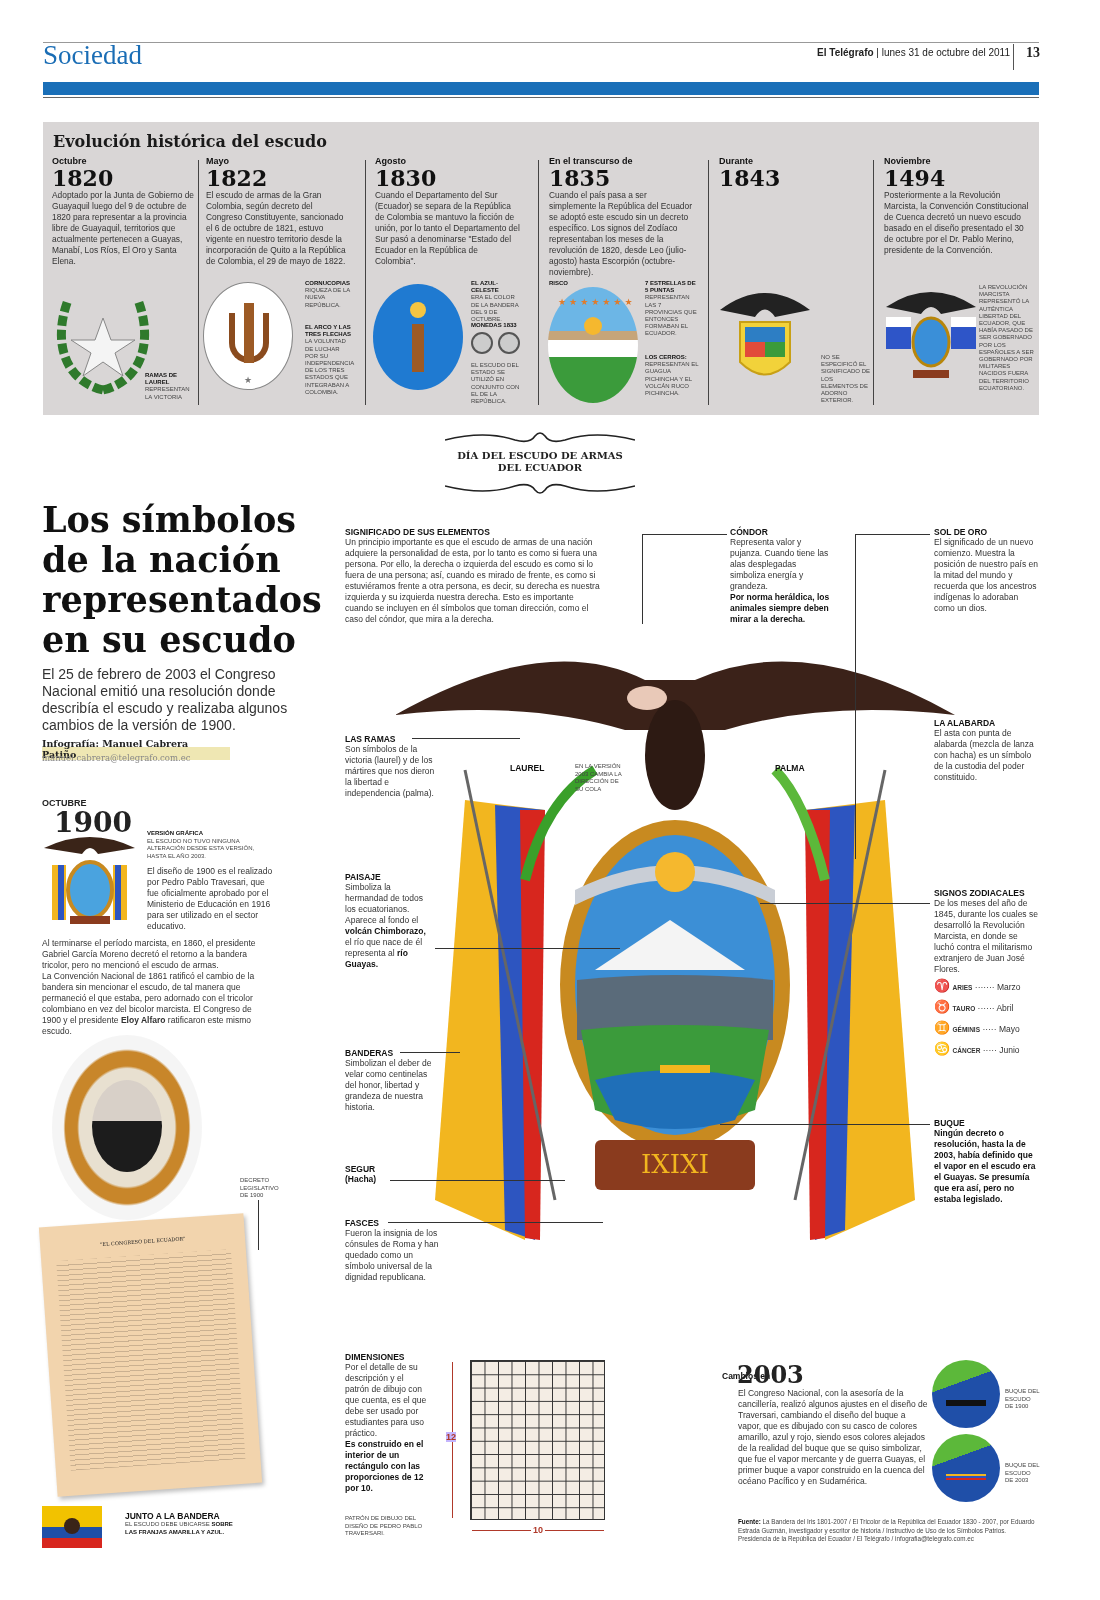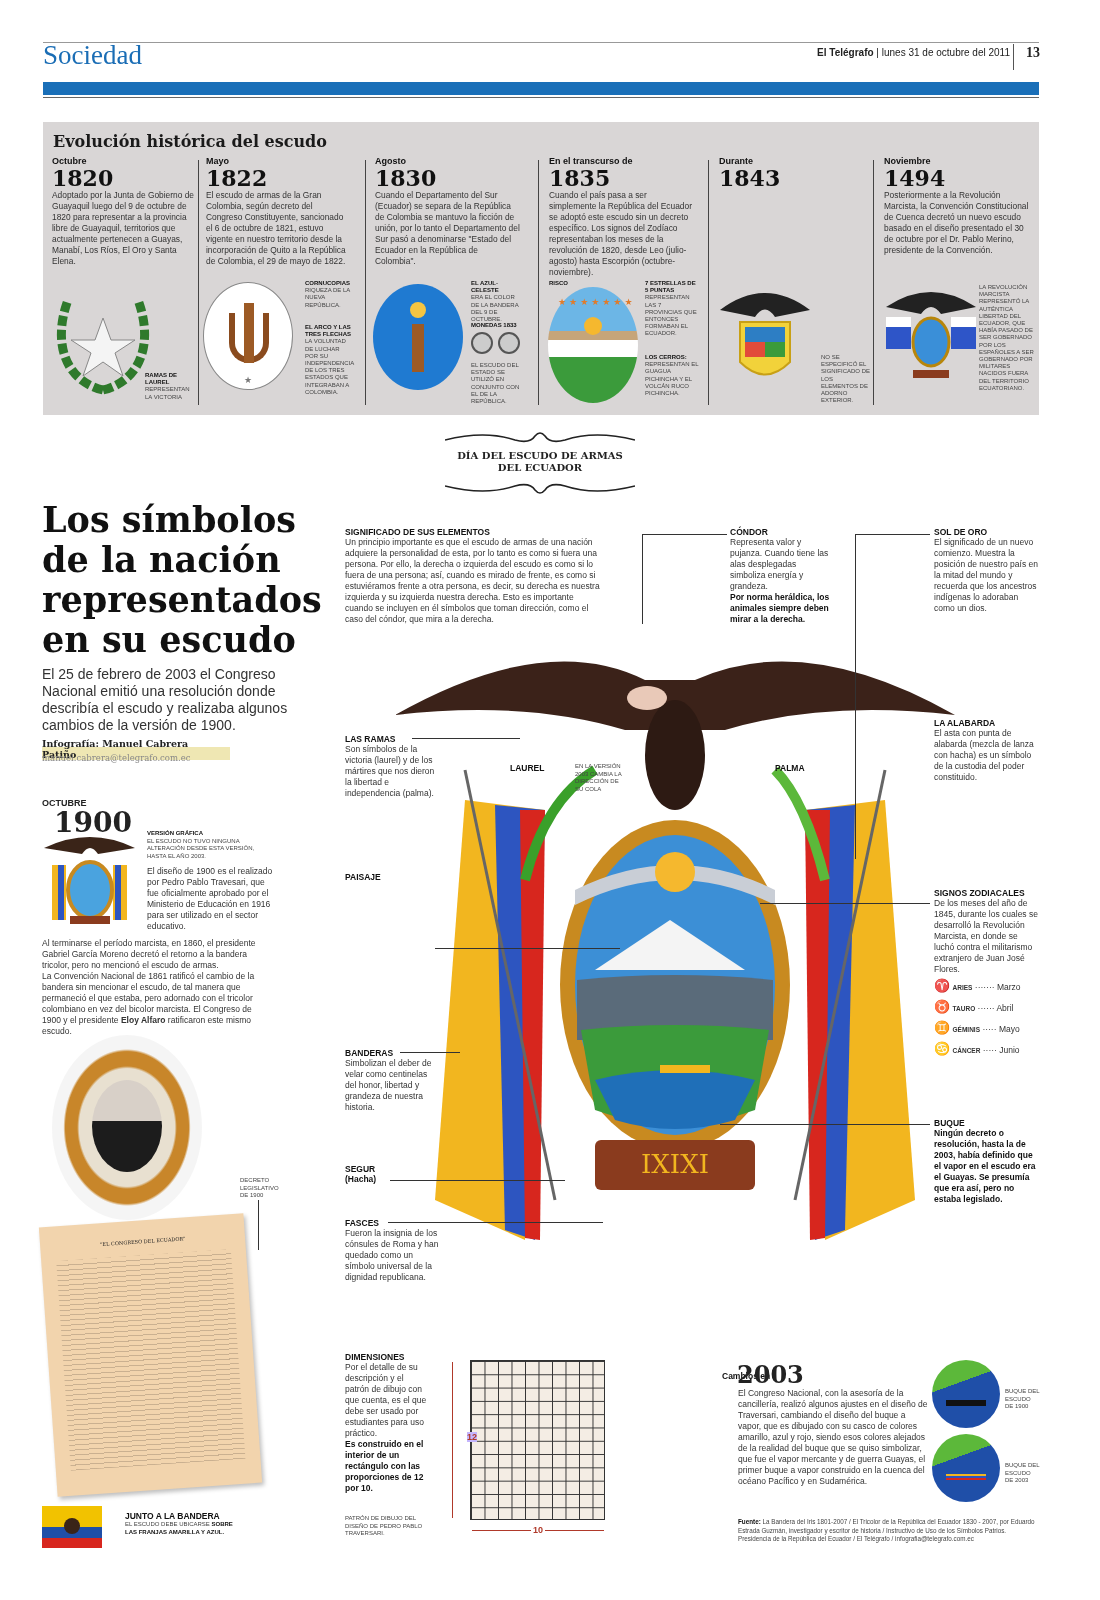--- a/index.html
+++ b/index.html
@@ -271,20 +271,21 @@
   <div class="ann-h">LAS RAMAS</div>
   <div class="ann-t">Son símbolos de la victoria (laurel) y de los mártires que nos dieron la libertad e independencia (palma).</div>
 </div>
 <div class="leader" style="left:412px;top:738px;width:108px;height:1px;"></div>
 <div class="abs ann-h" style="left:510px;top:763px;">LAUREL</div>
 <div class="abs ann-h" style="left:775px;top:763px;">PALMA</div>
 <div class="abs small-caps" style="left:575px;top:763px;width:50px;">EN LA VERSIÓN 2003 CAMBIA LA DIRECCIÓN DE SU COLA</div>
 
 <div class="abs" style="left:345px;top:872px;width:85px;">
   <div class="ann-h">PAISAJE</div>
+  <div class="ann-t"><span>Simboliza la hermandad de todos los ecuatorianos. Aparece al fondo el </span><b style="color:#111">volcán Chimborazo,</b><span> el río que nace de él representa al </span><b style="color:#111">río Guayas.</b></div>
 </div>
 <div class="leader" style="left:435px;top:948px;width:185px;height:1px;"></div>
 
 <div class="abs" style="left:934px;top:888px;width:105px;">
   <div class="ann-h">SIGNOS ZODIACALES</div>
   <div class="ann-t">De los meses del año de 1845, durante los cuales se desarrolló la Revolución Marcista, en donde se luchó contra el militarismo extranjero de Juan José Flores.</div>
 </div>
 <div class="leader" style="left:760px;top:903px;width:170px;height:1px;"></div>
 
 <div class="abs" style="left:934px;top:980px;width:110px;">
@@ -319,21 +320,21 @@
 <div class="leader" style="left:720px;top:1124px;width:210px;height:1px;"></div>
 
 <div class="abs" style="left:345px;top:1352px;width:85px;">
   <div class="ann-h">DIMENSIONES</div>
   <div class="ann-t">Por el detalle de su descripción y el patrón de dibujo con que cuenta, es el que debe ser usado por estudiantes para uso práctico.</div>
   <div class="ann-t" style="font-weight:bold;color:#111">Es construido en el interior de un rectángulo con las proporciones de 12 por 10.</div>
 </div>
 <div class="abs small-caps" style="left:345px;top:1515px;width:80px;">PATRÓN DE DIBUJO DEL DISEÑO DE PEDRO PABLO TRAVERSARI.</div>
 <div class="abs" style="left:470px;top:1360px;width:135px;height:160px;background-color:#f4ede4;background-image:linear-gradient(#333 1px, transparent 1px),linear-gradient(90deg,#333 1px,transparent 1px);background-size:13.5px 13.3px;border:1px solid #333;"></div>
 <div class="leader" style="left:452px;top:1362px;width:1px;height:156px;background:#b0392a;"></div>
-<div class="abs" style="left:446px;top:1432px;font-size:9px;font-weight:bold;color:#b0392a;background:#c4b5fd;margin-left:21px;">12</div>
+<div class="abs" style="left:446px;top:1432px;font-size:9px;font-weight:bold;color:#b0392a;background:#c4b5fd;">12</div>
 <div class="leader" style="left:472px;top:1530px;width:132px;height:1px;background:#b0392a;"></div>
 <div class="abs" style="left:531px;top:1525px;font-size:9px;font-weight:bold;color:#b0392a;background:#fff;padding:0 2px;">10</div>
 
 <div class="abs" style="left:722px;top:1352px;margin-top:19px;">
     <div class="ann-h">Cambios en</div>
   </div>
 <div class="abs" style="left:737px;top:1360px;font-family:'DejaVu Serif',serif;font-weight:bold;font-size:24px;">2003</div>
 <div class="abs ann-t" style="left:738px;top:1388px;width:190px;">El Congreso Nacional, con la asesoría de la cancillería, realizó algunos ajustes en el diseño de Traversari, cambiando el diseño del buque a vapor, que es dibujado con su casco de colores amarillo, azul y rojo, siendo esos colores alejados de la realidad del buque que se quiso simbolizar, que fue el vapor mercante y de guerra Guayas, el primer buque a vapor construido en la cuenca del océano Pacífico y en Sudamérica.</div>
 <div class="abs emblem" style="left:932px;top:1360px;width:68px;height:68px;background:linear-gradient(160deg,#5cb83a 0 35%,#1f4fa8 35%);">
   <div style="position:absolute;left:14px;top:40px;width:40px;height:6px;background:#111;"></div>

